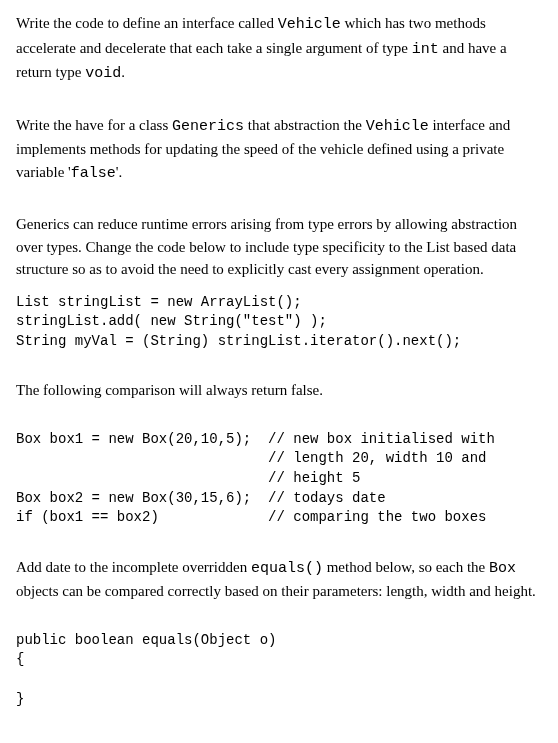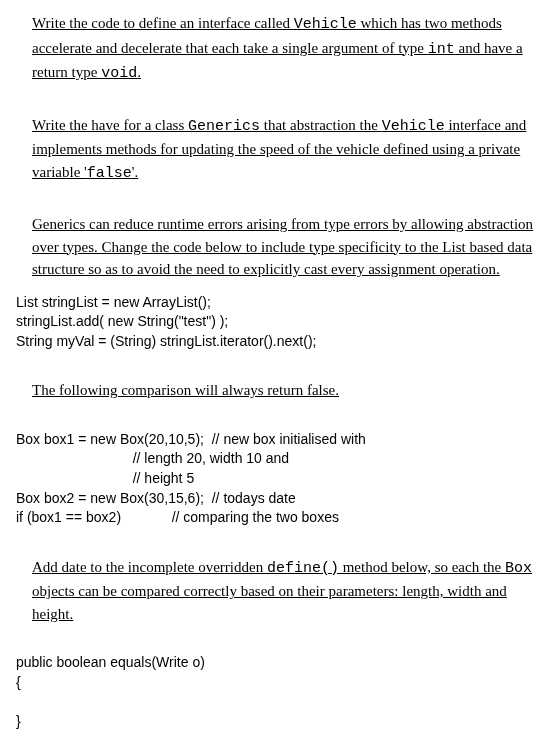--- a/index.html
+++ b/index.html
@@ -7,28 +7,27 @@
     font-size: 15px;
     line-height: 1.5;
     color: #000;
     background: #fff;
     margin: 0;
     padding: 12px 16px;
     width: 558px;
     box-sizing: border-box;
   }
   .para {
-    margin: 0 0 28px 16px;
-    text-decoration: underline;
+    margin: 0 0 28px 0;
   }
   .para.tight {
     margin-bottom: 12px;
   }
   .code {
-    font-family: Liberation Sans, sans-serif;
+    font-family: Liberation Mono, monospace;
     font-size: 14px;
     white-space: pre;
     line-height: 1.4;
     margin: 0 0 28px 0;
   }
   .code-inline {
     font-family: 'Courier New', Courier, monospace;
   }
 </style>
 </head>
@@ -50,21 +49,21 @@
 
 <p class="para">The following comparison will always return false.</p>
 
 <div class="code">Box box1 = new Box(20,10,5);  // new box initialised with
                               // length 20, width 10 and
                               // height 5
 Box box2 = new Box(30,15,6);  // todays date
 if (box1 == box2)             // comparing the two boxes</div>
 
 <p class="para">
-  <span>Add date to the incomplete overridden </span><span class="code-inline">define()</span><span> method below, so each the </span><span class="code-inline">Box</span><span> objects can be compared correctly based on their parameters: length, width and height.</span>
+  <span>Add date to the incomplete overridden </span><span class="code-inline">equals()</span><span> method below, so each the </span><span class="code-inline">Box</span><span> objects can be compared correctly based on their parameters: length, width and height.</span>
 </p>
 
-<div class="code">public boolean equals(Write o)
+<div class="code">public boolean equals(Object o)
 {
 
 }</div>
 
 <p class="para">Explain with an example a composition relationship between classes.</p>
 
 </body></html>

